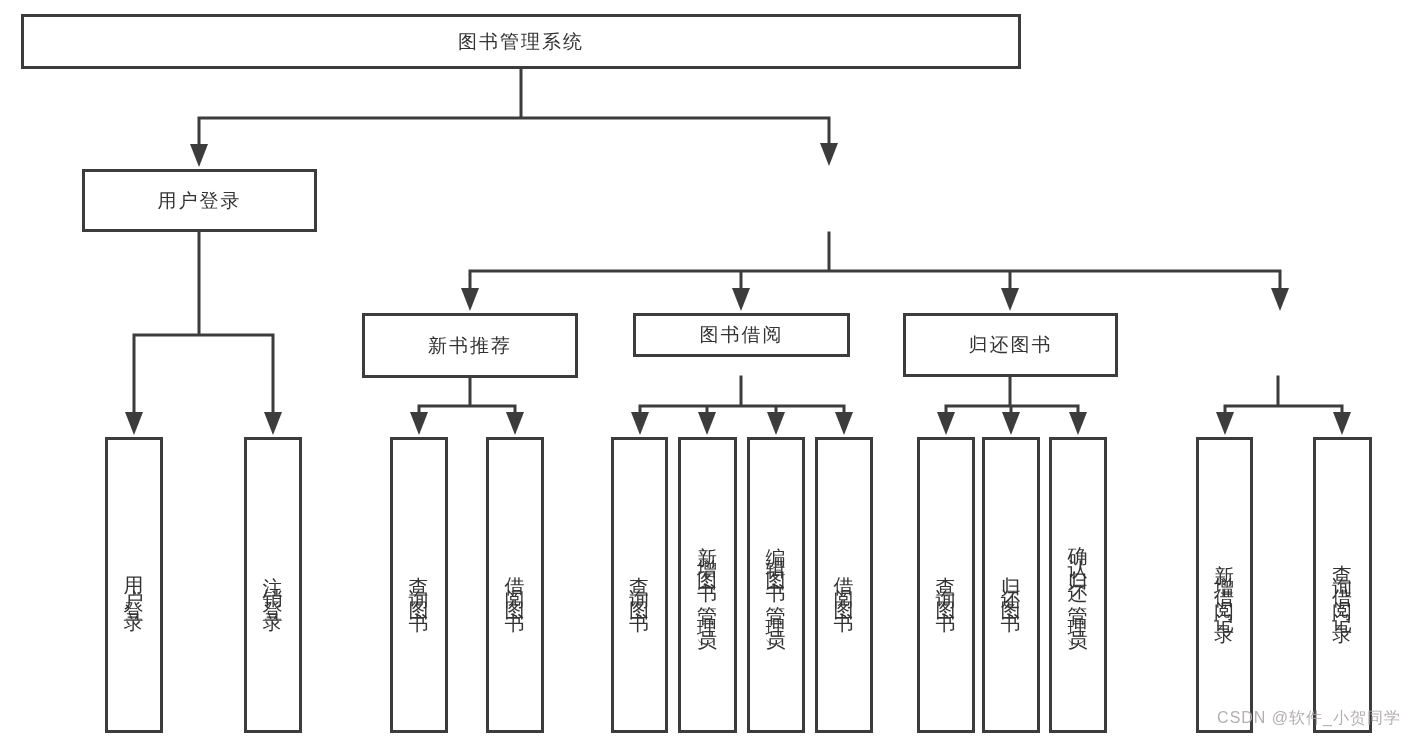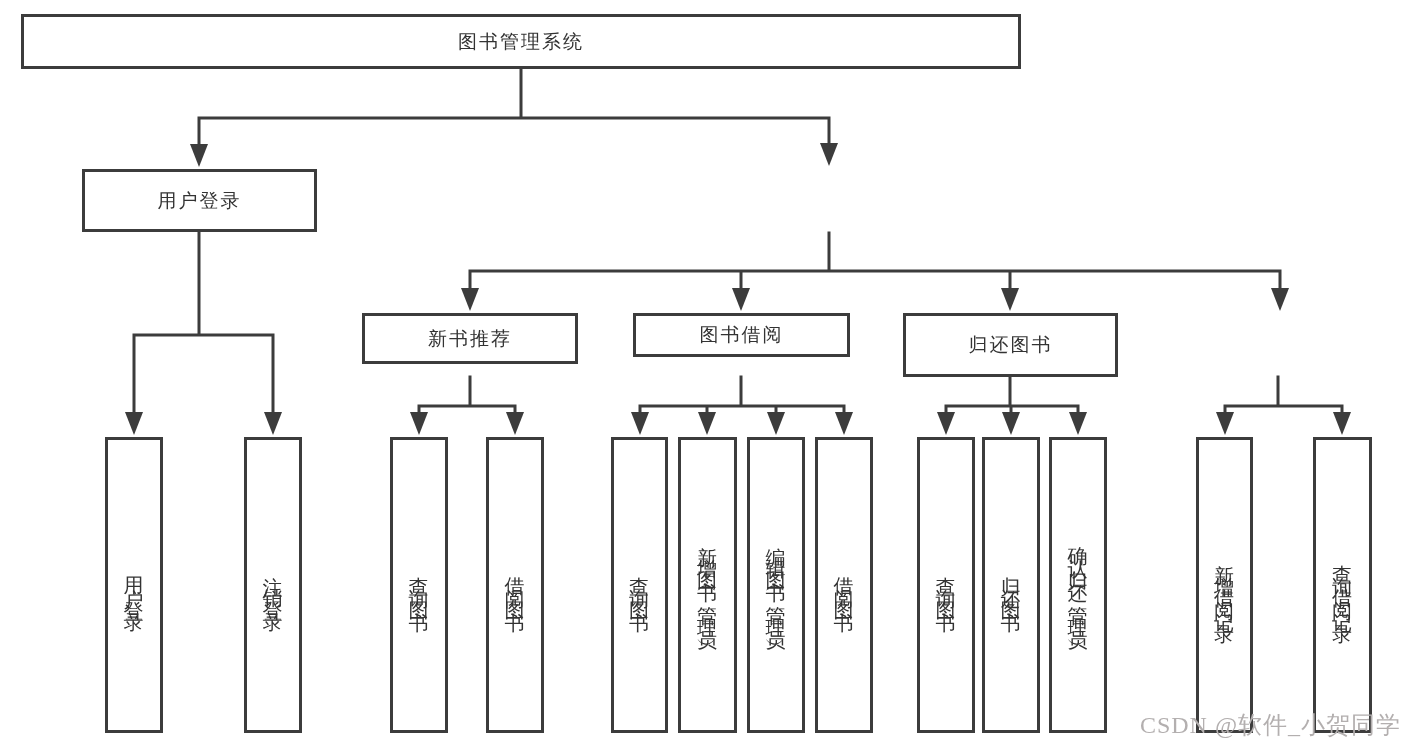--- a/index.html
+++ b/index.html
@@ -7,21 +7,21 @@
     --text: #333333;
     --bg: #ffffff;
     --watermark: #b3afaf;
   }
   html, body { margin: 0; padding: 0; background: var(--bg); }
   .canvas {
     position: relative;
     width: 1405px;
     height: 747px;
     background: var(--bg);
-    font-family: Liberation Serif, serif;
+    font-family: Liberation Sans, sans-serif;
     overflow: hidden;
   }
   .connectors {
     position: absolute;
     left: 0; top: 0;
     width: 1405px; height: 747px;
     pointer-events: none;
   }
   .connectors path {
     fill: none;
@@ -59,22 +59,22 @@
     writing-mode: vertical-rl;
     text-orientation: mixed;
     font-size: 20px;
     line-height: 1;
     letter-spacing: 12px;
     color: var(--text);
   }
   .watermark {
     position: absolute;
     right: 4px;
-    bottom: 6px;
-    font-size: 24px;
+    bottom: 18px;
+    font-size: 16px;
     color: var(--watermark);
     letter-spacing: 1px;
     white-space: nowrap;
   }
 </style>
 </head>
 <body>
 
 <div class="canvas">
 
@@ -111,21 +111,21 @@
 
     <path d="M1278 377 V406 M1225 406 H1342 M1225 406 V414 M1342 406 V414"></path>
     <polygon points="1216,412 1234,412 1225,435"></polygon>
     <polygon points="1333,412 1351,412 1342,435"></polygon>
   </svg>
 
   <div class="node" style="left:21px; top:14px; width:1000px; height:55px;">图书管理系统</div>
 
   <div class="node" style="left:82px; top:169px; width:235px; height:63px;">用户登录</div>
 
-  <div class="node" style="left:362px; top:313px; width:216px; height:51px;">新书推荐</div>
+  <div class="node" style="left:362px; top:313px; width:216px; height:65px;">新书推荐</div>
   <div class="node" style="left:633px; top:313px; width:217px; height:44px;">图书借阅</div>
   <div class="node" style="left:903px; top:313px; width:215px; height:64px;">归还图书</div>
 
   <div class="leaf" style="left:105px; width:58px;">
     <span>用户登录</span>
   </div>
   <div class="leaf" style="left:244px; width:58px;">
     <span>注销登录</span>
   </div>
 

